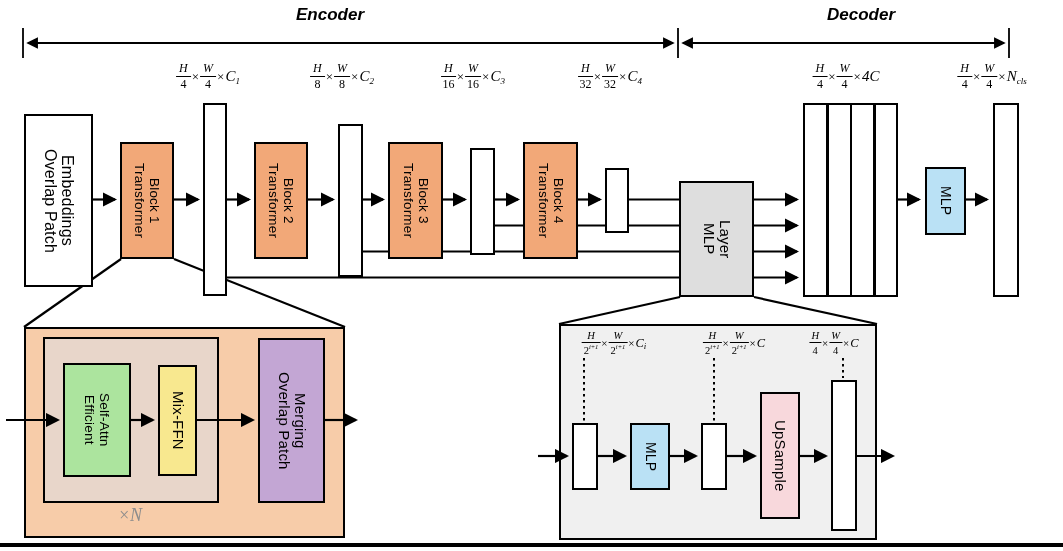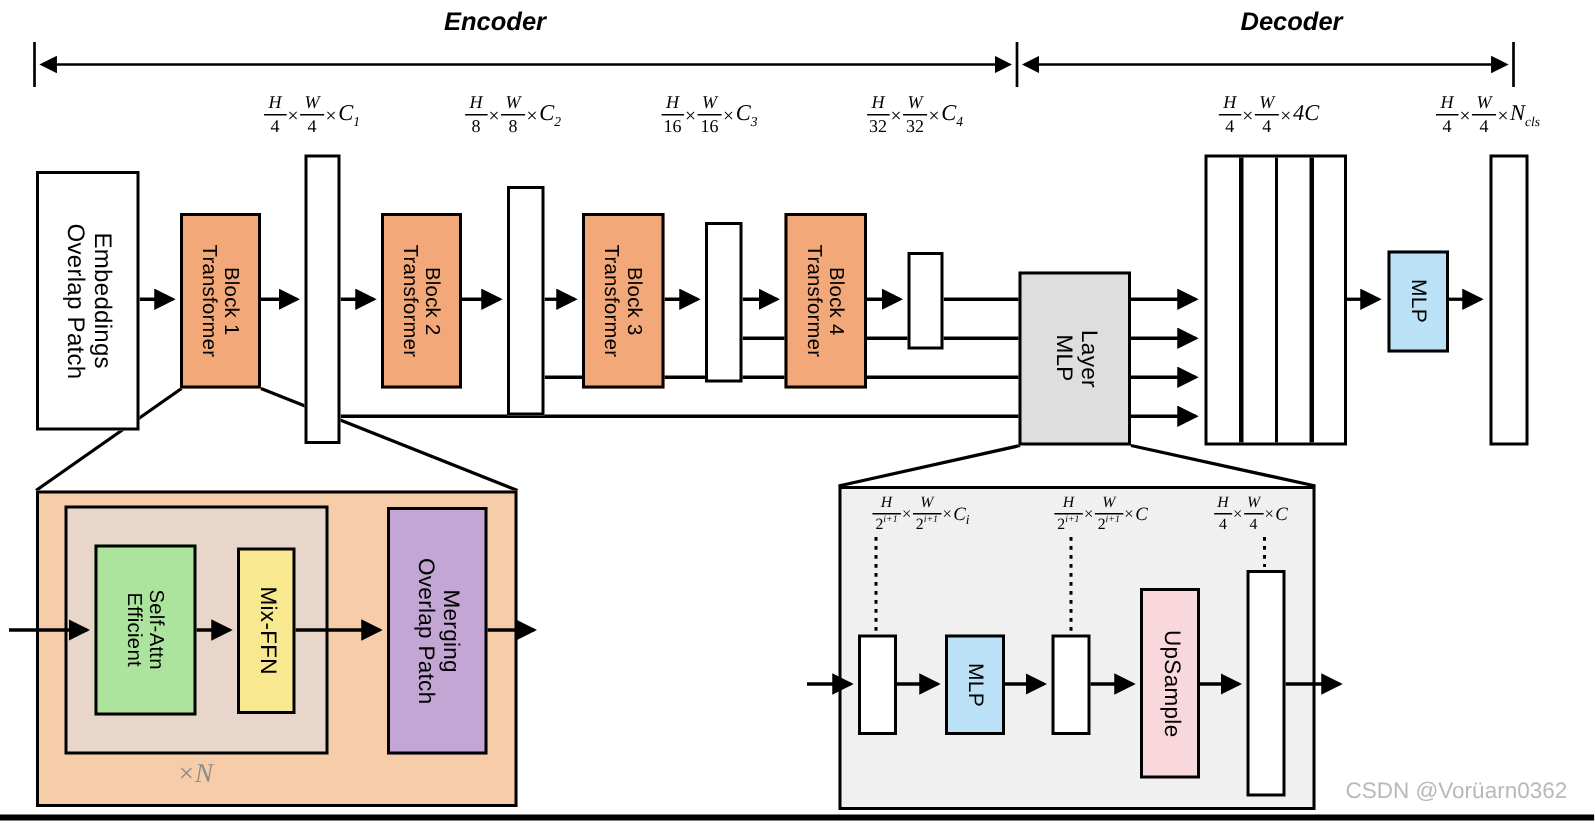--- a/index.html
+++ b/index.html
@@ -215,15 +215,14 @@
       <line x1="800" y1="456" x2="826" y2="456" marker-end="url(#ah)"></line>
       <line x1="857" y1="456" x2="893" y2="456" marker-end="url(#ah)"></line>
     </g>
     <g stroke="#000" stroke-width="2" stroke-dasharray="2.5,3.5">
       <line x1="584" y1="358" x2="584" y2="421"></line>
       <line x1="714" y1="358" x2="714" y2="421"></line>
       <line x1="843" y1="358" x2="843" y2="378"></line>
     </g>
   </svg>
 
-  <div class="watermark" style="left:897px;top:519px;">CSDN @Vorüarn0362</div>
   <div class="bottom-rule"></div>
 </div>
 
 </body></html>

